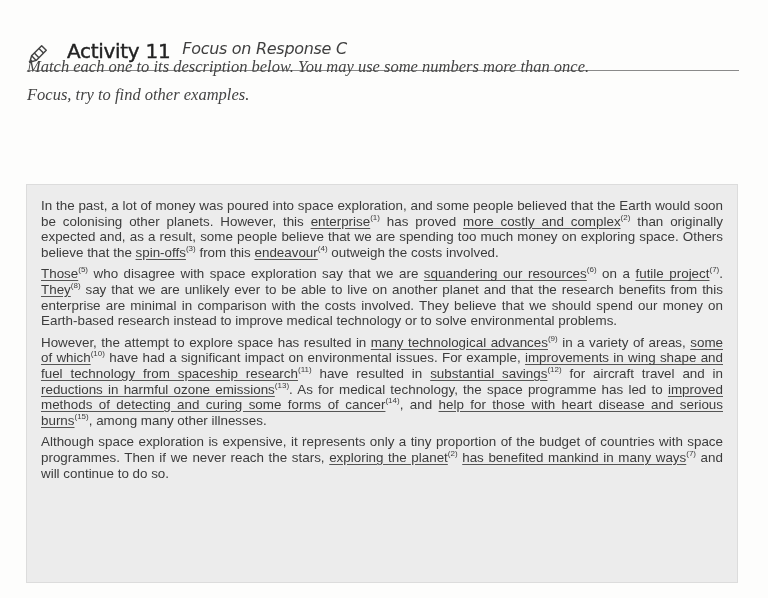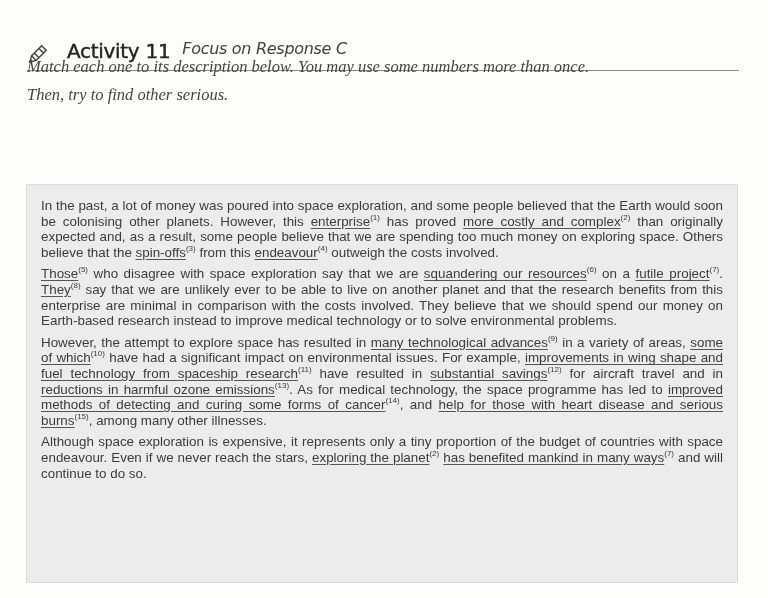--- a/index.html
+++ b/index.html
@@ -104,24 +104,24 @@
       <path d="M8 11 L13 16"></path>
     </g>
     <path d="M3 21 L4 17.5 L6.5 20 Z" fill="#444"></path>
   </svg>
   <span class="activity-title">Activity 11</span>
   <span class="activity-subtitle">Focus on Response C</span>
 </div>
 
 <div class="instructions">
   <p>Match each one to its description below. You may use some numbers more than once.</p>
-  <p>Then, try to find other serious.</p>
+  <p>Focus, try to find other examples.</p>
 </div>
 
 <div class="response-box">
   <p><span>In the past, a lot of money was poured into space exploration, and some people believed that the Earth would soon be colonising other planets. However, this </span><span class="u">enterprise</span><sup>(1)</sup><span> has proved </span><span class="u">more costly and complex</span><sup>(2)</sup><span> than originally expected and, as a result, some people believe that we are spending too much money on exploring space. Others believe that the </span><span class="u">spin-offs</span><sup>(3)</sup><span> from this </span><span class="u">endeavour</span><sup>(4)</sup><span> outweigh the costs involved.</span></p>
 
   <p><span class="u">Those</span><sup>(5)</sup><span> who disagree with space exploration say that we are </span><span class="u">squandering our resources</span><sup>(6)</sup><span> on a </span><span class="u">futile project</span><sup>(7)</sup><span>. </span><span class="u">They</span><sup>(8)</sup><span> say that we are unlikely ever to be able to live on another planet and that the research benefits from this enterprise are minimal in comparison with the costs involved. They believe that we should spend our money on Earth-based research instead to improve medical technology or to solve environmental problems.</span></p>
 
   <p><span>However, the attempt to explore space has resulted in </span><span class="u">many technological advances</span><sup>(9)</sup><span> in a variety of areas, </span><span class="u">some of which</span><sup>(10)</sup><span> have had a significant impact on environmental issues. For example, </span><span class="u">improvements in wing shape and fuel technology from spaceship research</span><sup>(11)</sup><span> have resulted in </span><span class="u">substantial savings</span><sup>(12)</sup><span> for aircraft travel and in </span><span class="u">reductions in harmful ozone emissions</span><sup>(13)</sup><span>. As for medical technology, the space programme has led to </span><span class="u">improved methods of detecting and curing some forms of cancer</span><sup>(14)</sup><span>, and </span><span class="u">help for those with heart disease and serious burns</span><sup>(15)</sup><span>, among many other illnesses.</span></p>
 
-  <p><span>Although space exploration is expensive, it represents only a tiny proportion of the budget of countries with space endeavour. Even if we never reach the stars, </span><span class="u">exploring the planet</span><sup>(2)</sup><span> </span><span class="u">has benefited mankind in many ways</span><sup>(7)</sup><span> and will continue to do so.</span></p>
+  <p><span>Although space exploration is expensive, it represents only a tiny proportion of the budget of countries with space programmes. Then if we never reach the stars, </span><span class="u">exploring the planet</span><sup>(2)</sup><span> </span><span class="u">has benefited mankind in many ways</span><sup>(7)</sup><span> and will continue to do so.</span></p>
 </div>
 
 </body></html>

